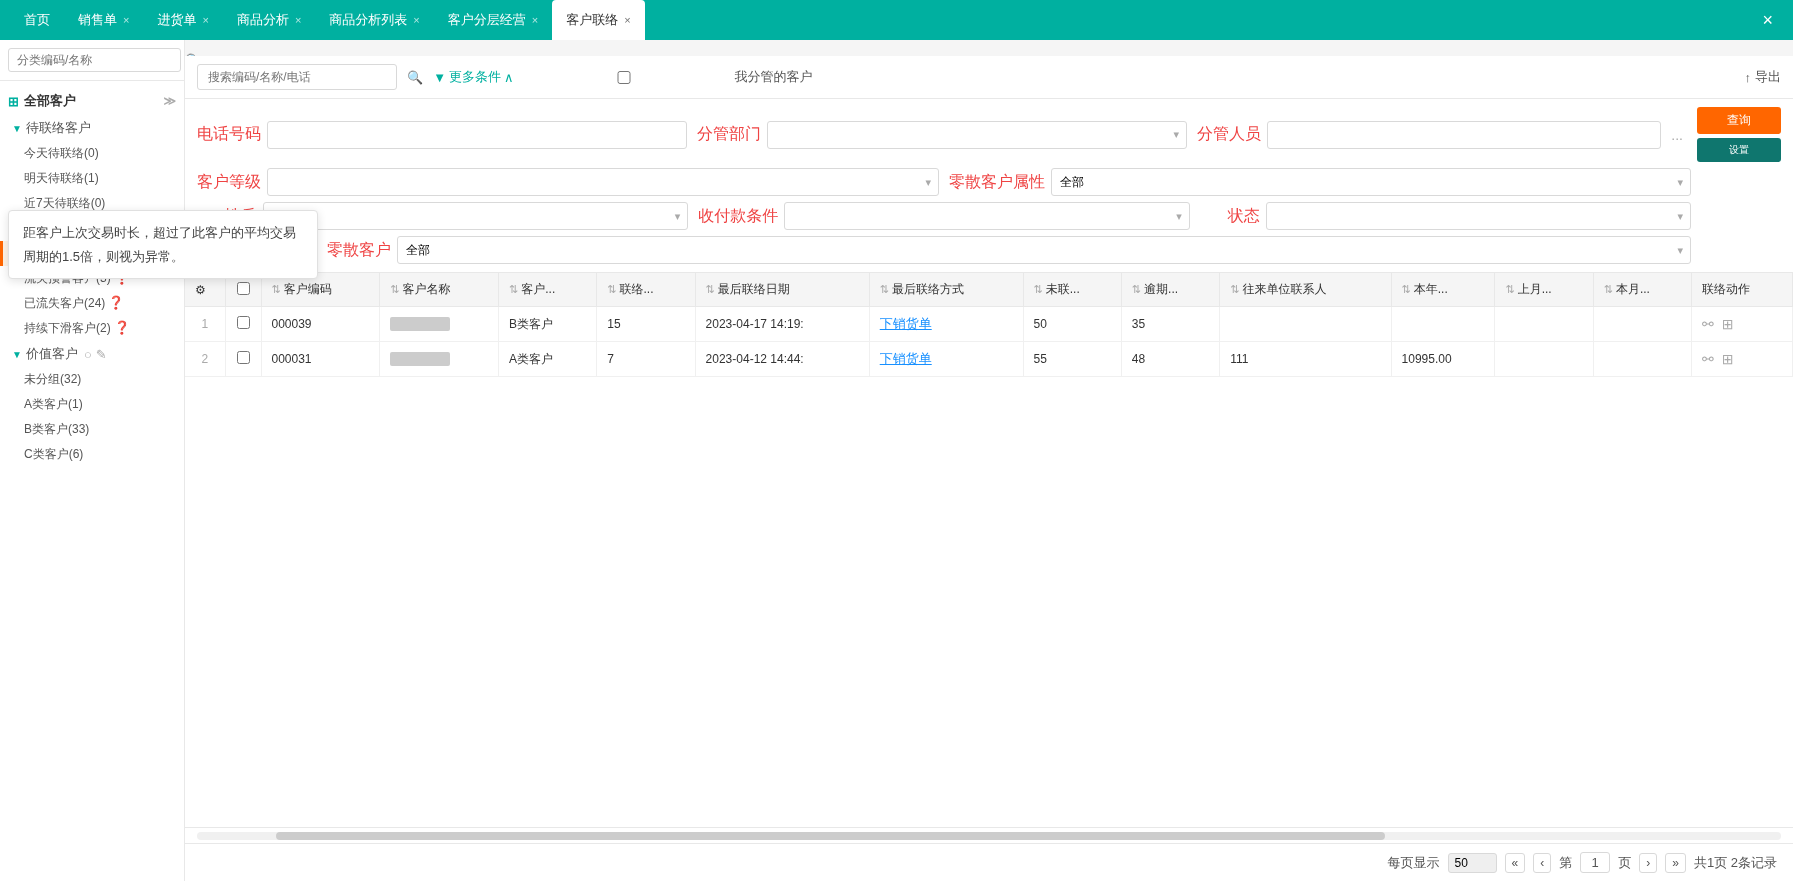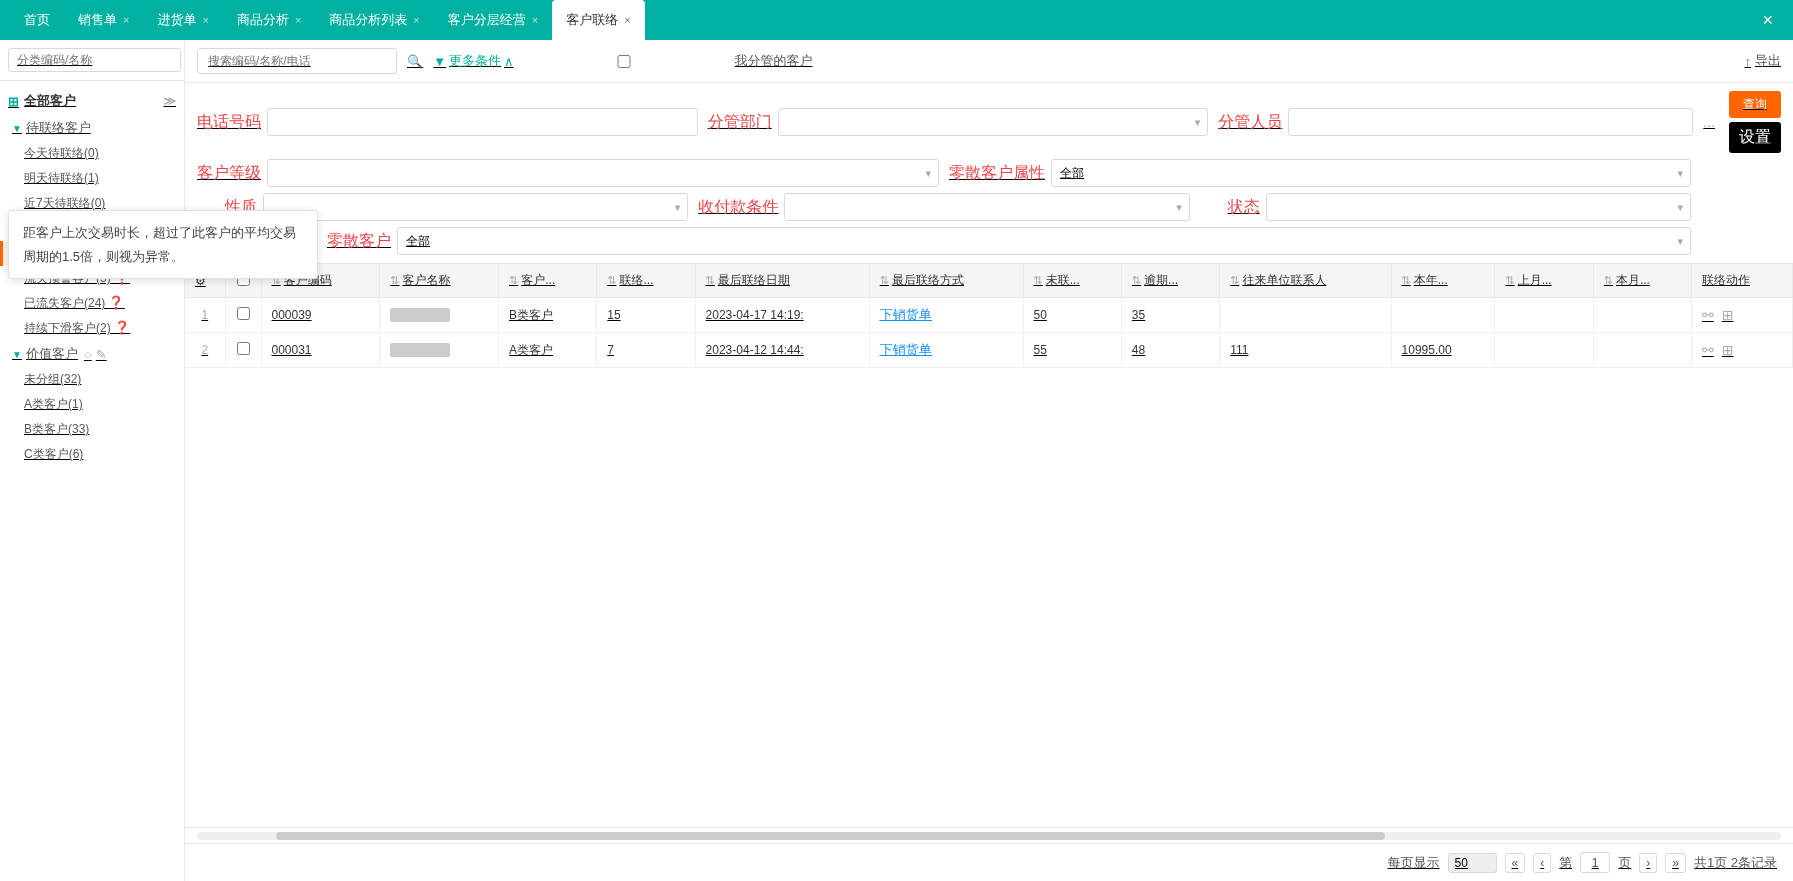--- a/index.html
+++ b/index.html
@@ -39,21 +39,20 @@
       color: white;
       font-size: 18px;
       cursor: pointer;
       padding: 0 10px;
     }
 
     
     .main-layout {
       display: flex;
       height: calc(881px - 40px);
-      text-decoration: underline;
     }
 
     
     .left-sidebar {
       width: 185px;
       background: white;
       border-right: 1px solid #e8e8e8;
       display: flex;
       flex-direction: column;
       flex-shrink: 0;
@@ -131,20 +130,21 @@
 
     
     .filter-toolbar {
       background: white;
       border-bottom: 1px solid #e8e8e8;
       padding: 8px 12px;
       display: flex;
       align-items: center;
       gap: 10px;
       flex-wrap: wrap;
+      margin-top: 16px;
     }
     .filter-toolbar input {
       border: 1px solid #d9d9d9;
       border-radius: 3px;
       padding: 5px 10px;
       font-size: 12px;
       width: 200px;
       outline: none;
     }
     .filter-search-icon { color: #aaa; cursor: pointer; }
@@ -250,27 +250,27 @@
       background: #ff6600;
       color: white;
       border: none;
       border-radius: 3px;
       padding: 5px 14px;
       cursor: pointer;
       font-size: 12px;
       white-space: nowrap;
     }
     .btn-settings {
-      background: #000000;
+      background: #0f766e;
       color: white;
       border: none;
       border-radius: 3px;
-      padding: 5px 10px;
-      cursor: pointer;
-      font-size: 16px;
+      padding: 5px 32px;
+      cursor: pointer;
+      font-size: 10px;
       white-space: nowrap;
     }
     .adv-ellipsis {
       color: #aaa;
       font-size: 14px;
       cursor: pointer;
       padding: 0 4px;
     }
 
     

